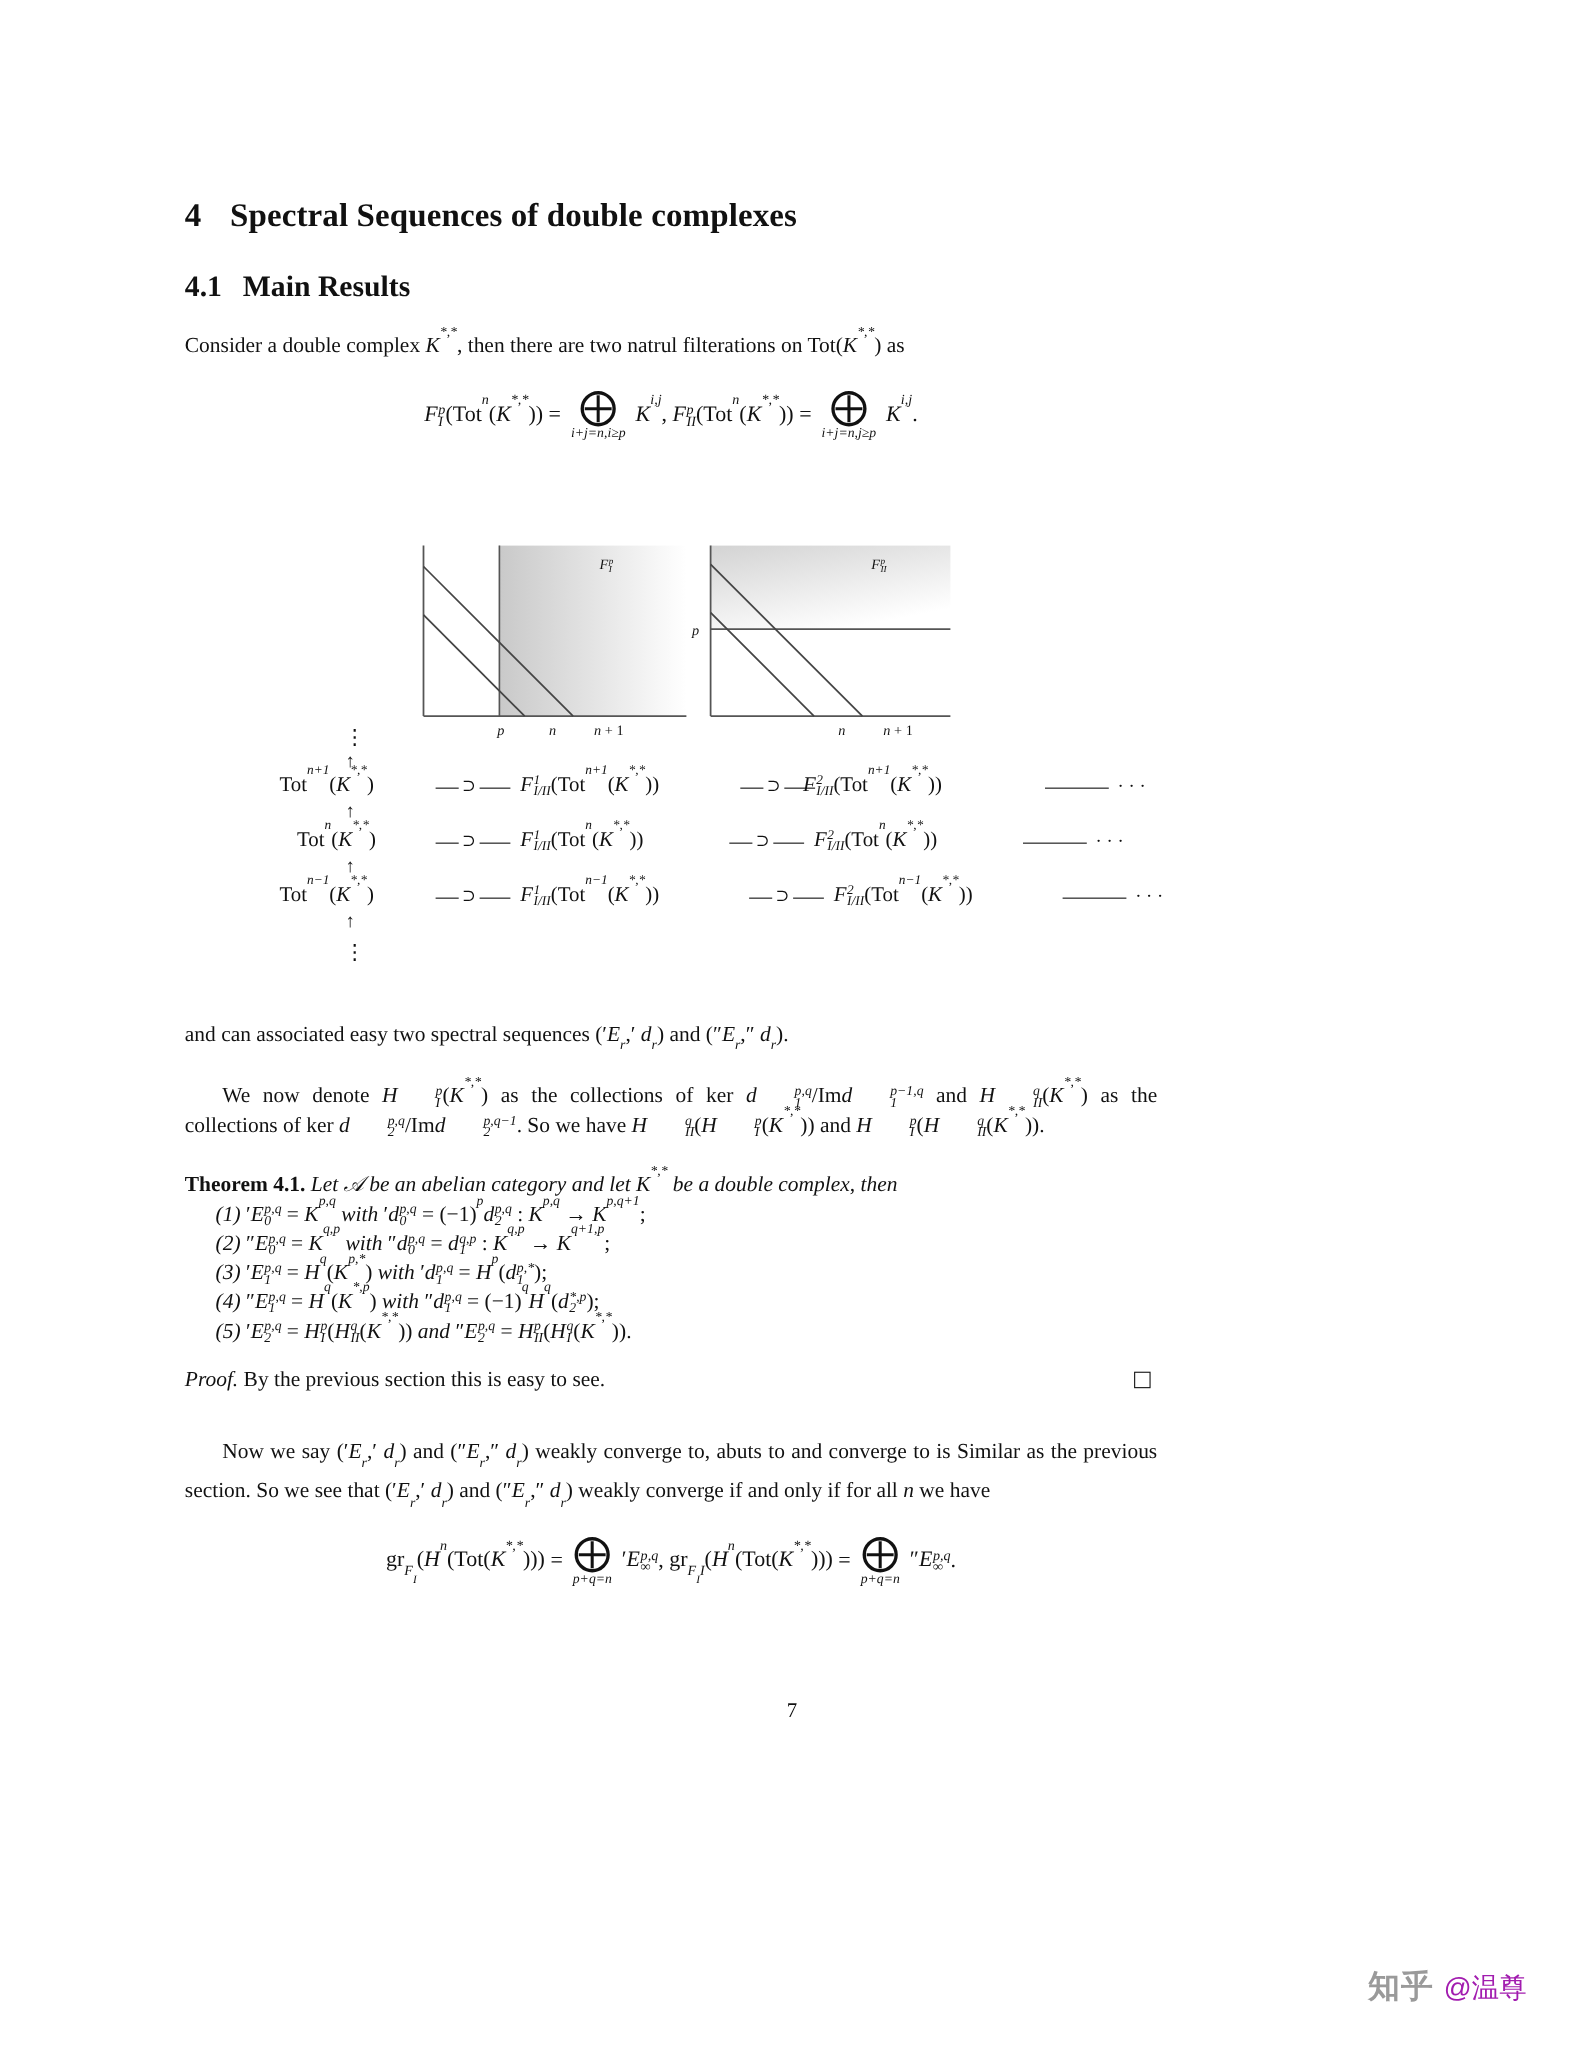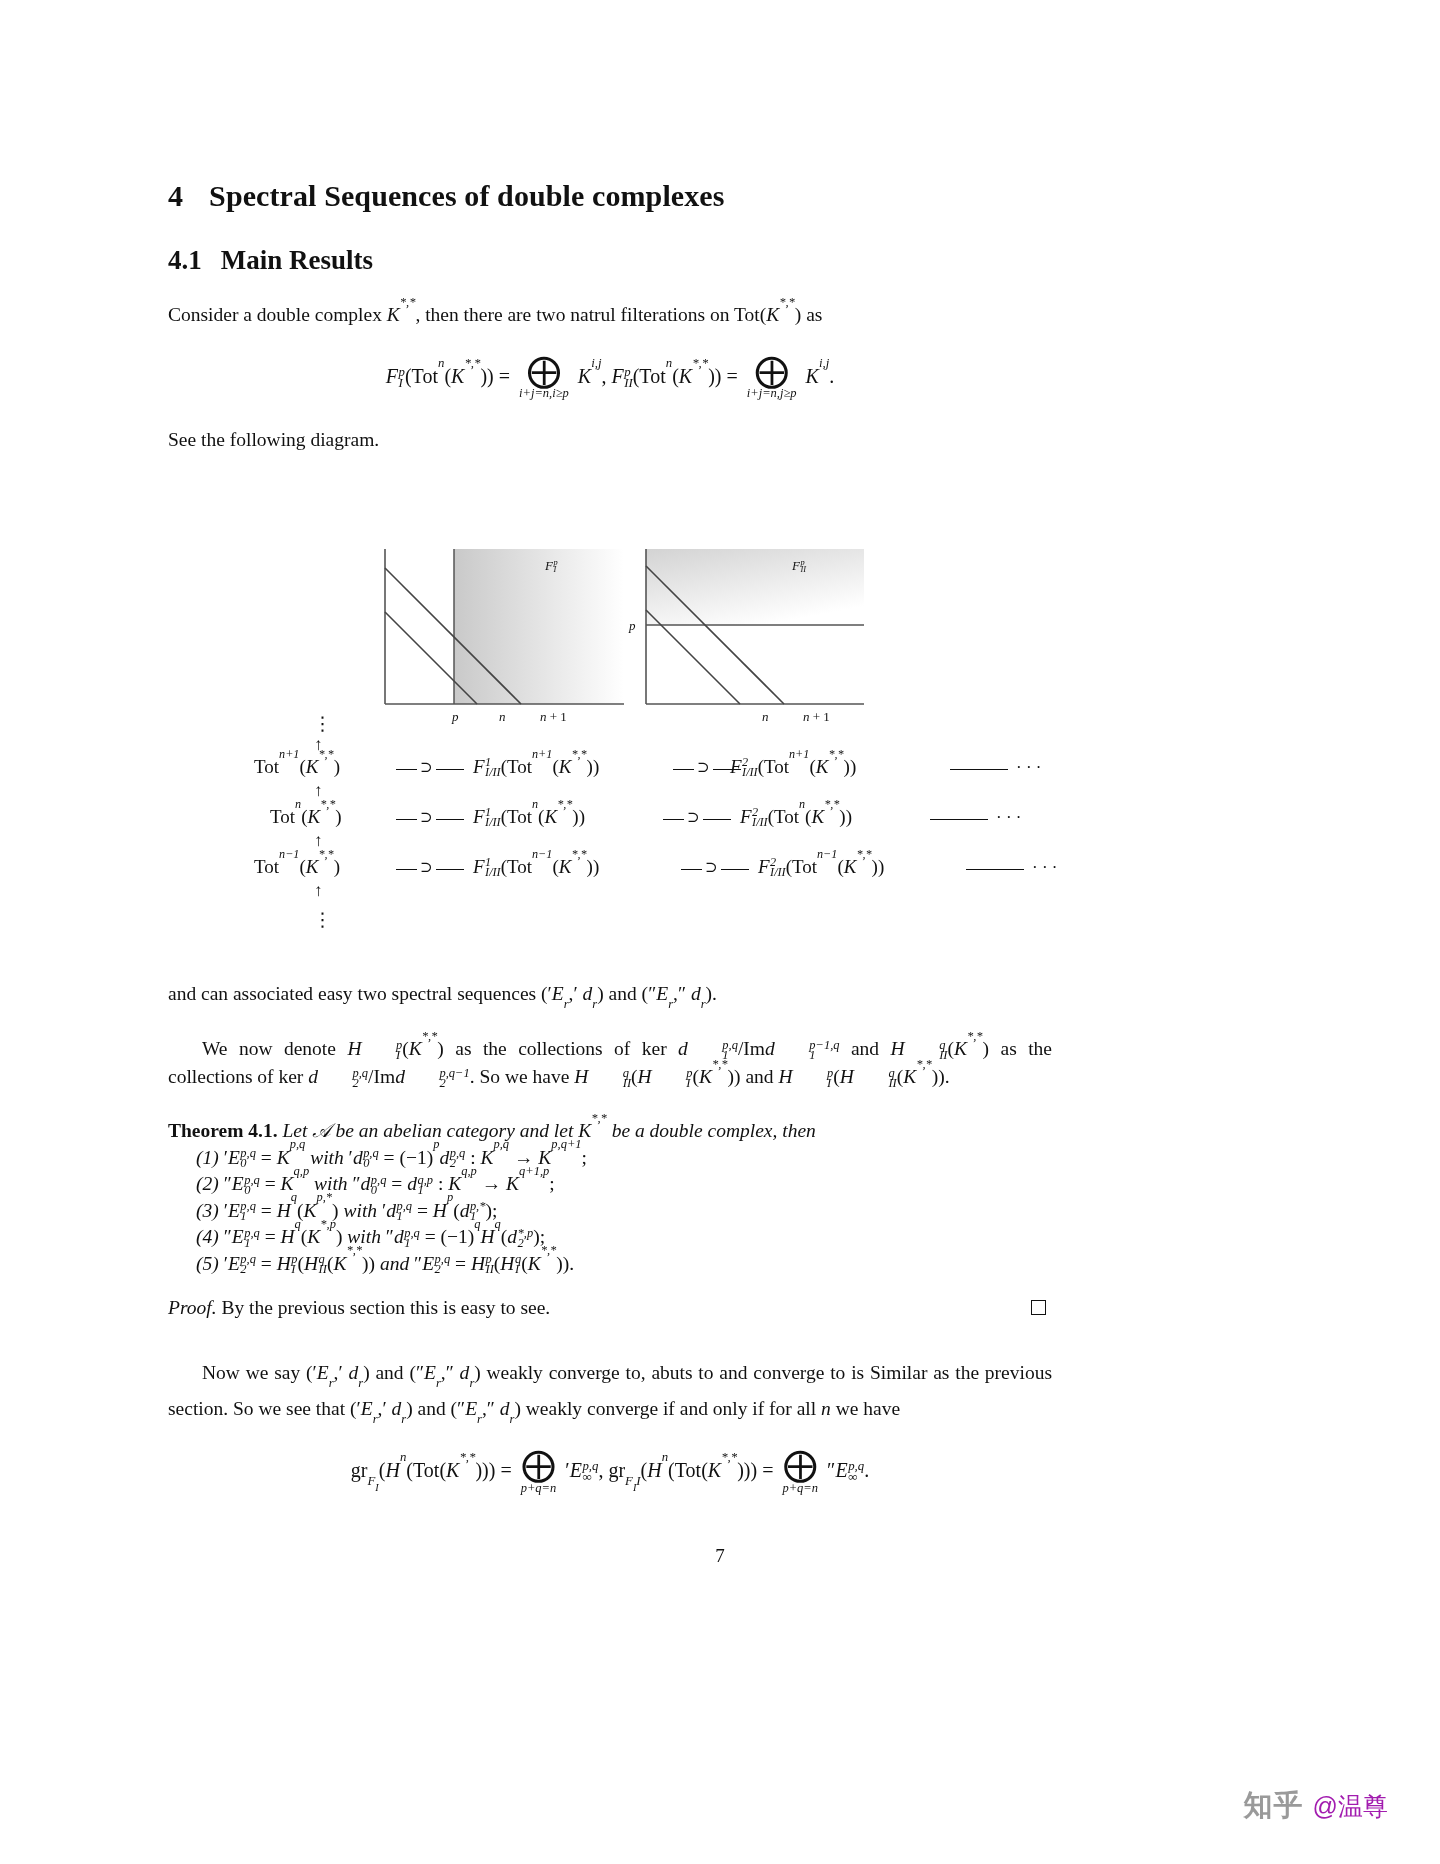--- a/index.html
+++ b/index.html
@@ -282,21 +282,20 @@
       <span class="m">K<sup class="s">i,j</sup></span><span class="up">,</span>
       <span class="m">F<span class="supsub"><span class="u">p</span><span class="d">II</span></span><span class="up">(</span><span class="up">Tot</span><sup class="s">n</sup><span class="up">(</span>K<sup class="s">*,*</sup><span class="up">))</span></span>
       <span class="up"> = </span>
       <span class="bigop">
         <span class="glyph">⨁</span>
         <span class="lim">i+j=n,j≥p</span>
       </span>
       <span class="m">K<sup class="s">i,j</sup></span><span class="up">.</span>
     </div>
 
-    <p class="body">See the following diagram.</p>
 
     <div class="figure-wrap">
 
       <div class="diagram" style="left:212px; top:62px;">
         <svg width="250" height="175" viewBox="0 0 250 175">
           <defs>
             <linearGradient id="gradI" x1="0" y1="0" x2="1" y2="0">
               <stop offset="0%" stop-color="#c9c9c9"></stop>
               <stop offset="100%" stop-color="#ffffff"></stop>
             </linearGradient>

